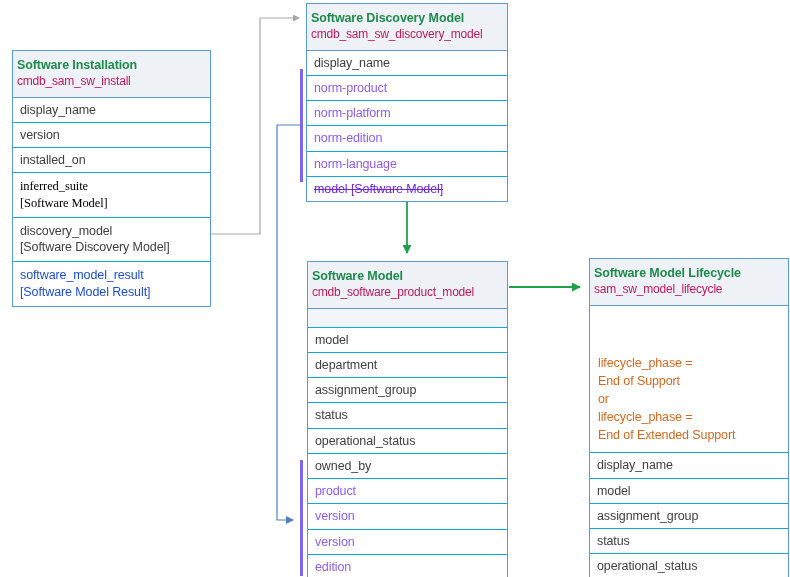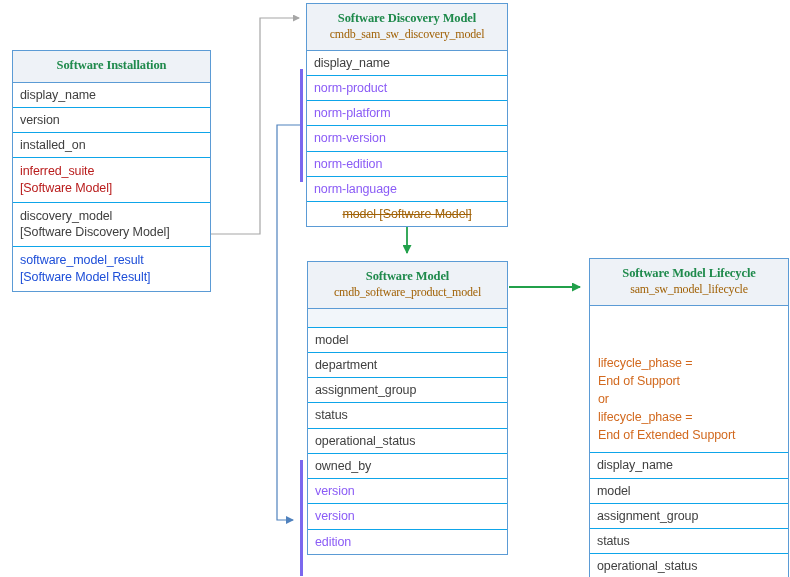--- a/index.html
+++ b/index.html
@@ -35,57 +35,55 @@
   
   .entity {
     position: absolute;
     box-sizing: border-box;
     border: 1px solid #5b9bd5;
     background: #ffffff;
   }
   .entity .hdr {
     background: #eef2f7;
     border-bottom: 1px solid #5b9bd5;
-    text-align: center;
     padding: 7px 4px 8px 4px;
     line-height: 1.25;
-    font-family: Liberation Serif, serif;
   }
   .entity .hdr .t1 {
     display: block;
     color: #1f8a4c;
     font-weight: bold;
     font-size: 12.5px;
     letter-spacing: -0.1px;
   }
   .entity .hdr .t2 {
     display: block;
-    color: #a16207;
+    color: #be185d;
     font-size: 12px;
     letter-spacing: -0.2px;
   }
 
   .row {
     box-sizing: border-box;
     border-bottom: 1px solid #0ea5e9;
     padding: 4px 7px 4px 7px;
     line-height: 1.3;
     color: #404040;
     font-size: 12.5px;
     background: #ffffff;
     letter-spacing: -0.1px;
   }
   .row:last-child { border-bottom: none; }
   .row.two { padding-top: 5px; padding-bottom: 6px; }
   .row .sub { display: block; }
 
-  .row.dim      { color: #b91c1c; }
+  .row.dim      { color: #000000; font-family: Liberation Serif, serif; }
   .row.green    { color: #1d4ed8; }
   .row.blue     { color: #8b5cf6; }
-  .row.strike   { color: #a16207; text-decoration: line-through; text-align: center; }
+  .row.strike   { color: #6d28d9; text-decoration: line-through; }
   .row.empty    { background: #f2f6fa; height: 19px; padding: 0; }
   .row.cond {
     color: #d2691e;
     padding: 7px 8px 8px 8px;
     line-height: 1.45;
     font-size: 12.5px;
     margin-top: 41px;
   }
   .row.cond .ctr { display: block; }
 
@@ -138,20 +136,21 @@
       <path d="M509,287 L580,287" fill="none" stroke="#21a04a" stroke-width="1.8" marker-end="url(#arrow-green)"></path>
     </g>
   </svg>
 
   <div class="groupbar" id="bar-norm"></div>
   <div class="groupbar" id="bar-prod"></div>
 
   <div class="entity" id="box-install">
     <div class="hdr">
       <span class="t1">Software Installation</span>
+      <span class="t2">cmdb_sam_sw_install</span>
     </div>
     <div class="row">
       <span>display_name</span>
     </div>
     <div class="row">
       <span>version</span>
     </div>
     <div class="row">
       <span>installed_on</span>
     </div>
@@ -177,23 +176,20 @@
     <div class="row">
       <span>display_name</span>
     </div>
     <div class="row blue">
       <span>norm-product</span>
     </div>
     <div class="row blue">
       <span>norm-platform</span>
     </div>
     <div class="row blue">
-      <span>norm-version</span>
-    </div>
-    <div class="row blue">
       <span>norm-edition</span>
     </div>
     <div class="row blue">
       <span>norm-language</span>
     </div>
     <div class="row strike">
       <span>model [Software Model]</span>
     </div>
   </div>
 
@@ -213,20 +209,23 @@
       <span>assignment_group</span>
     </div>
     <div class="row">
       <span>status</span>
     </div>
     <div class="row">
       <span>operational_status</span>
     </div>
     <div class="row">
       <span>owned_by</span>
+    </div>
+    <div class="row blue">
+      <span>product</span>
     </div>
     <div class="row blue">
       <span>version</span>
     </div>
     <div class="row blue">
       <span>version</span>
     </div>
     <div class="row blue">
       <span>edition</span>
     </div>

